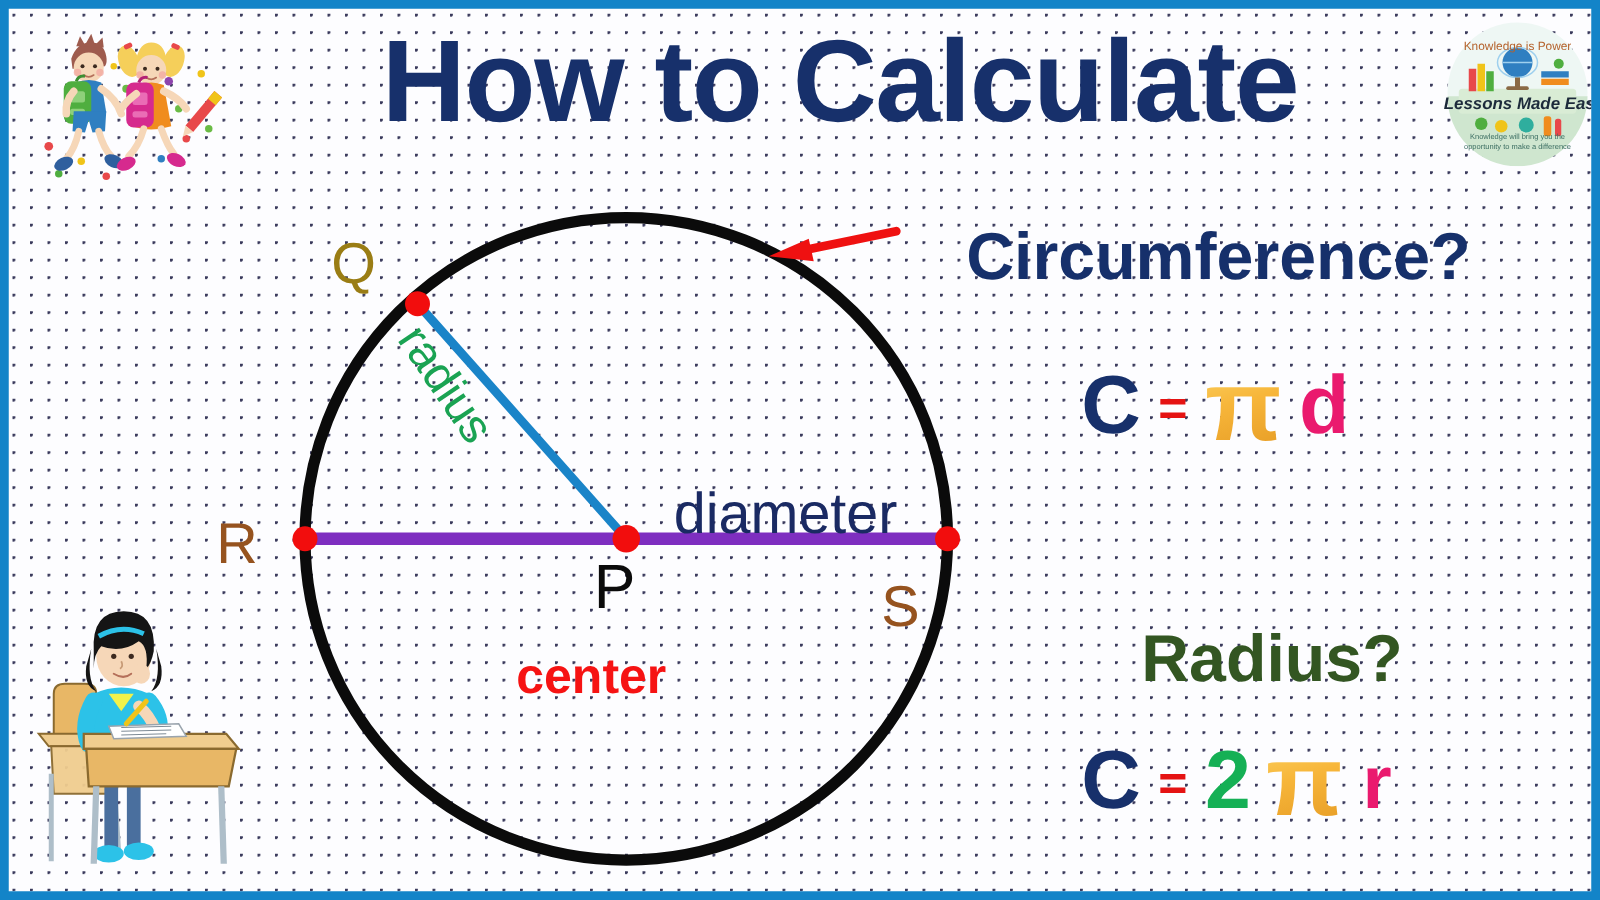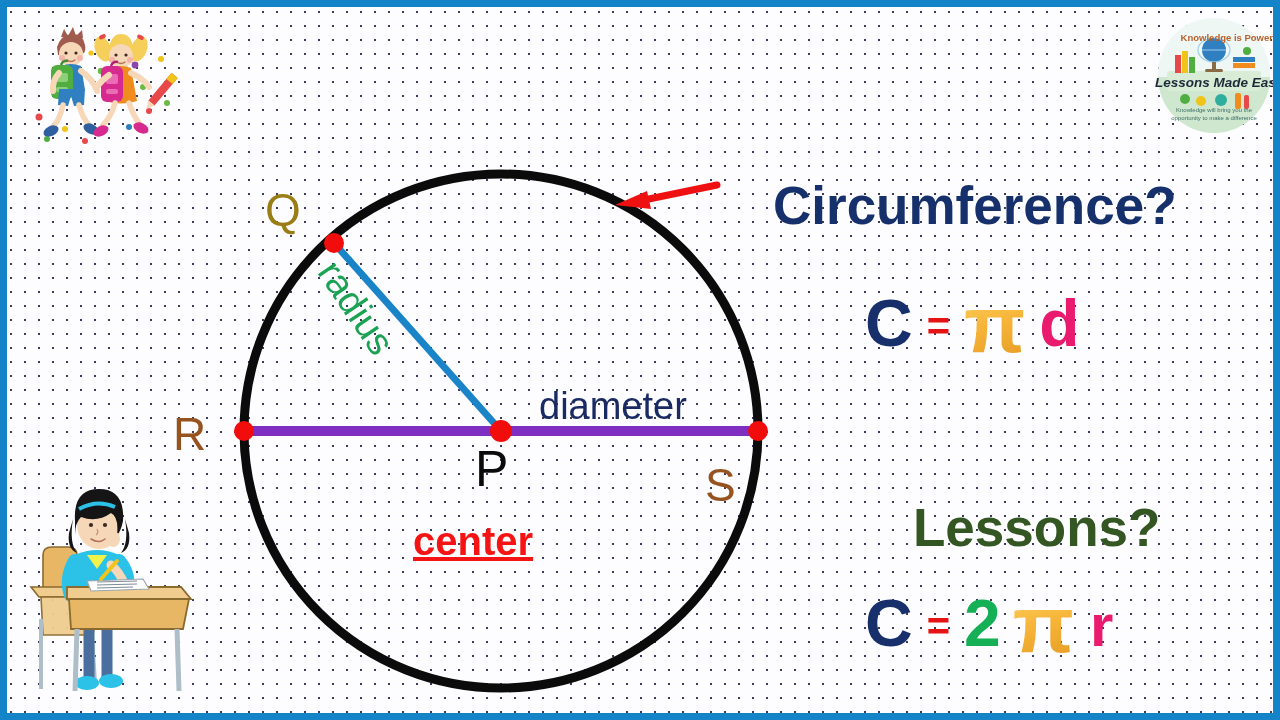--- a/index.html
+++ b/index.html
@@ -39,22 +39,22 @@
     letter-spacing: -1px;
     white-space: nowrap;
   }
 
   
   #kids-clipart { position: absolute; left: 18px; top: 14px; width: 190px; height: 140px; }
 
   
   #logo-badge { position: absolute; left: 1148px; top: 8px; width: 118px; height: 118px; }
   #logo-badge .logo-top-text {
-    position: absolute; top: 17px; left: 0; width: 118px; text-align: right;
-    font-size: 9.5px; color: #b5622c; font-weight: 700; white-space: nowrap;
+    position: absolute; top: 17px; left: 0; width: 118px; text-align: center;
+    font-size: 9.5px; color: #b5622c; font-weight: 400; white-space: nowrap;
     overflow: hidden;
   }
   #logo-badge .logo-main-text {
     position: absolute; top: 60px; left: 0; width: 118px; text-align: center;
     font-size: 13.5px; color: #1c2a3a; font-weight: 700; font-style: italic;
     white-space: nowrap;
   }
   #logo-badge .logo-sub-text {
     position: absolute; top: 92px; left: 8px; width: 102px; text-align: center;
     font-size: 6px; color: #3d6f63; line-height: 1.25;
@@ -67,22 +67,22 @@
     width: 1266px; height: 706px;
     pointer-events: none;
   }
 
   .diagram-label { position: absolute; white-space: nowrap; line-height: 1; }
 
   #label-Q { left: 258px; top: 180px; font-size: 46px; color: #9a7d14; }
   #label-R { left: 166px; top: 404px; font-size: 46px; color: #96531f; }
   #label-S { left: 698px; top: 455px; font-size: 46px; color: #96531f; }
   #label-P { left: 468px; top: 437px; font-size: 50px; color: #0b0b0b; }
-  #label-center { left: 406px; top: 514px; font-size: 40px; font-weight: 700; color: #f61313; text-decoration: underline; }
-  #label-diameter { left: 532px; top: 380px; font-size: 38px; color: #1a2a63; }
+  #label-center { left: 406px; top: 514px; font-size: 40px; font-weight: 700; color: #f61313; }
+  #label-diameter { left: 532px; top: 380px; font-size: 46px; color: #1a2a63; }
   #label-radius {
     left: 336px; top: 247px;
     font-size: 38px; font-weight: 500; color: #1aa353;
     transform: rotate(56deg); transform-origin: left top;
   }
 
   
   .rt { position: absolute; white-space: nowrap; line-height: 1; font-weight: 700; }
 
   #txt-circumference { left: 718px; top: 172px; font-size: 53px; color: #16306b; margin-left: 48px; }
@@ -198,20 +198,21 @@
       </g>
 
       <path d="M90 82 q-4 14 -12 22" stroke="#f6d7b8" stroke-width="5.5" fill="none" stroke-linecap="round"></path>
       <path d="M104 82 q5 14 10 20" stroke="#f6d7b8" stroke-width="5.5" fill="none" stroke-linecap="round"></path>
 
       <ellipse cx="76" cy="110" rx="8" ry="5" fill="#d62a8e" transform="rotate(-25 76 110)"></ellipse>
       <ellipse cx="116" cy="107" rx="8" ry="5" fill="#d62a8e" transform="rotate(25 116 107)"></ellipse>
     </g>
   </svg>
 
+  <div id="page-title">How to Calculate</div>
 
   <div id="logo-badge">
     <svg width="118" height="118" viewBox="0 0 118 118">
       <circle cx="59" cy="59" r="56" fill="#eef7f4"></circle>
       <path d="M3 62 a56 56 0 0 0 112 0 z" fill="#cfe6cf"></path>
       <rect x="12" y="56" width="94" height="20" rx="3" fill="#d9ecd5"></rect>
 
       <circle cx="59" cy="35" r="12" fill="#2f7fc1"></circle>
       <path d="M47 35 h24 M59 23 a16 12 0 0 1 0 24 a16 12 0 0 1 0 -24" stroke="#9fd0ee" stroke-width="1.2" fill="none"></path>
       <rect x="57" y="47" width="4" height="8" fill="#8a6a45"></rect>
@@ -257,21 +258,21 @@
 
   <div class="diagram-label" id="label-Q">Q</div>
   <div class="diagram-label" id="label-R">R</div>
   <div class="diagram-label" id="label-S">S</div>
   <div class="diagram-label" id="label-P">P</div>
   <div class="diagram-label" id="label-center">center</div>
   <div class="diagram-label" id="label-diameter">diameter</div>
   <div class="diagram-label" id="label-radius">radius</div>
 
   <div class="rt" id="txt-circumference">Circumference?</div>
-  <div class="rt" id="txt-radius">Lessons?</div>
+  <div class="rt" id="txt-radius">Radius?</div>
 
   <div class="formula" id="formula-cd">
     <span class="f-term f-C">C</span>
     <span class="f-term f-eq">=</span>
     <span class="f-term f-pi">π</span>
     <span class="f-term f-d">d</span>
   </div>
 
   <div class="formula" id="formula-c2pir">
     <span class="f-term f-C">C</span>

